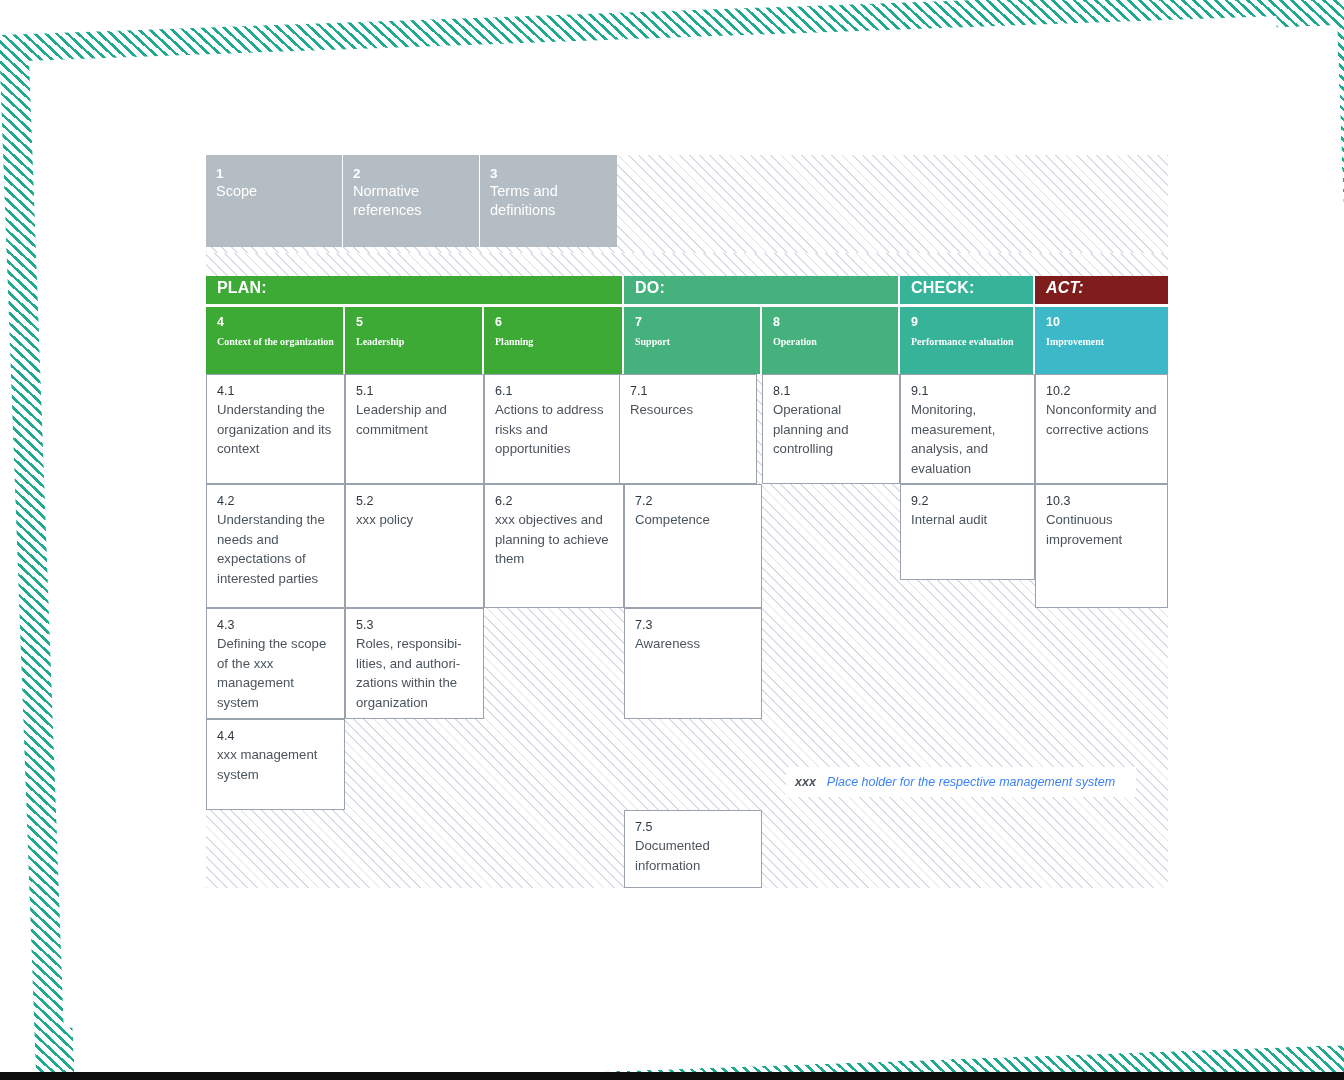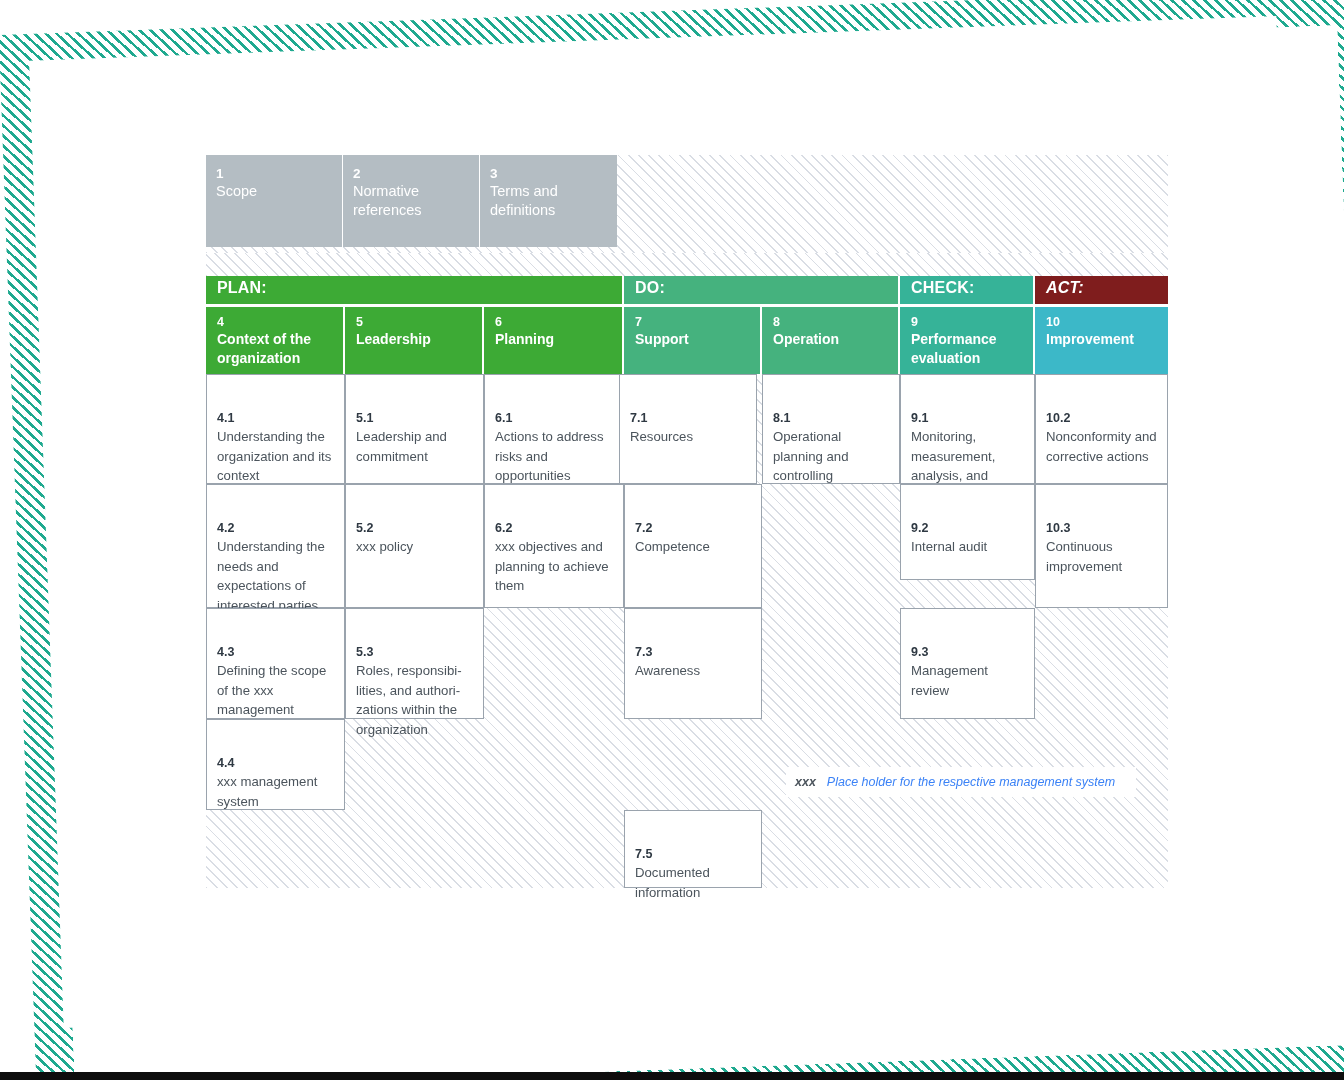--- a/index.html
+++ b/index.html
@@ -91,33 +91,33 @@
   
   #clausehdr{left:0;top:152px;width:962px;height:67px;display:flex;}
   .ch-cell{
     box-sizing:border-box;
     color:#ffffff;
     padding:8px 8px 0 11px;
     border-right:2px solid #ffffff;
   }
   .ch-cell:last-child{border-right:none;}
   .ch-cell .num{font-weight:bold;font-size:12.5px;line-height:15px;}
-  .ch-cell .ttl{font-weight:bold;font-size:14px;line-height:19px;}
+  .ch-cell .ttl{font-weight:bold;font-size:10px;line-height:24px;font-family:Liberation Serif, serif;}
 
   
   #body-grid{left:0;top:219px;width:962px;height:514px;}
   .cell{
     position:absolute;
     background:#ffffff;
     border:1px solid #9aa3ad;
     box-sizing:border-box;
     padding:7px 9px 0 10px;
     color:#3b444d;
   }
-  .cell .num{font-weight:bold;font-size:12.5px;line-height:18px;color:#2f3943;margin-top:27px;}
+  .cell .num{font-weight:normal;font-size:12.5px;line-height:18px;color:#2f3943;}
   .cell .txt{font-size:13.2px;line-height:19.6px;color:#4b545c;}
 
   
   #footnote{
     position:absolute;
     left:580px; top:612px;
     width:350px; height:30px;
     background:#ffffff;
     display:flex;align-items:center;
     padding-left:9px;
@@ -252,24 +252,20 @@
         <div class="txt">Operational planning and controlling</div>
       </div>
       <div class="cell" style="left: 694px; top: 0px; width: 135px; height: 110px;">
         <div class="num">9.1</div>
         <div class="txt">Monitoring, measurement, analysis, and evaluation</div>
       </div>
       <div class="cell" style="left: 694px; top: 110px; width: 135px; height: 96px;">
         <div class="num">9.2</div>
         <div class="txt">Internal audit</div>
       </div>
-      <div class="cell" style="left: 694px; top: 234px; width: 135px; height: 111px;">
-        <div class="num">9.3</div>
-        <div class="txt">Management review</div>
-      </div>
       <div class="cell" style="left: 829px; top: 0px; width: 133px; height: 110px;">
         <div class="num">10.2</div>
         <div class="txt">Nonconformity and corrective actions</div>
       </div>
       <div class="cell" style="left: 829px; top: 110px; width: 133px; height: 124px;">
         <div class="num">10.3</div>
         <div class="txt">Continuous improvement</div>
       </div>
     </div>
 

